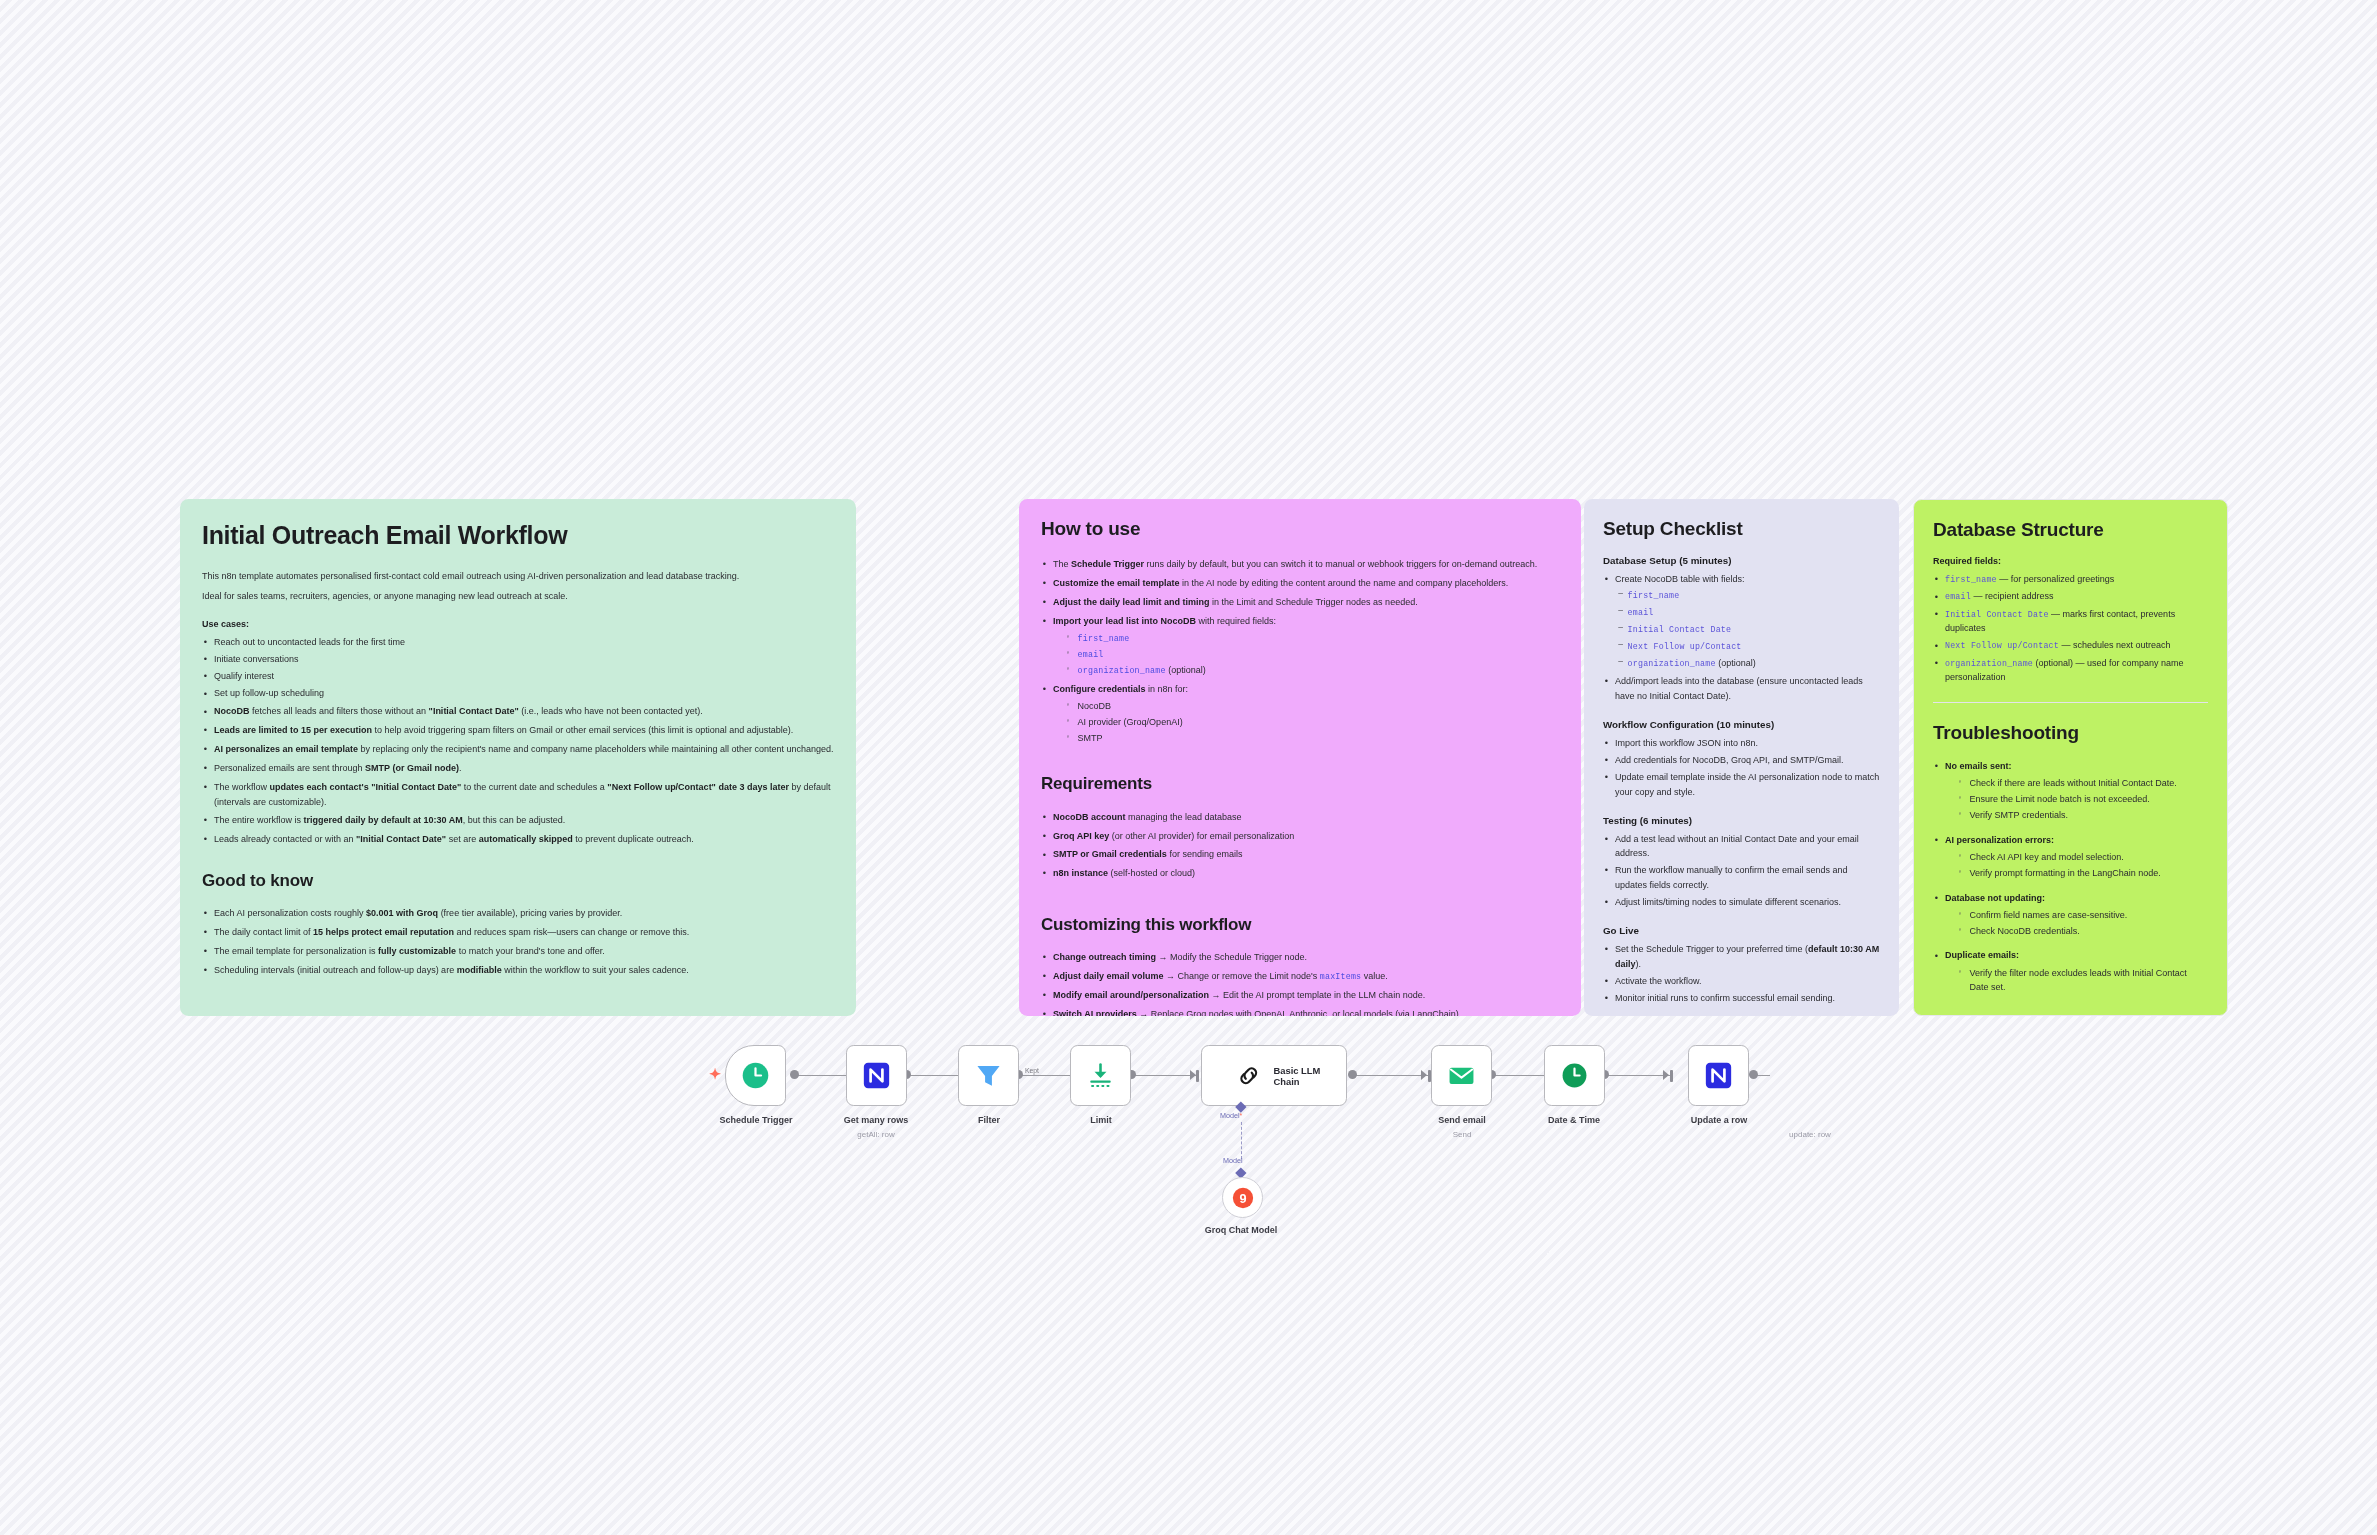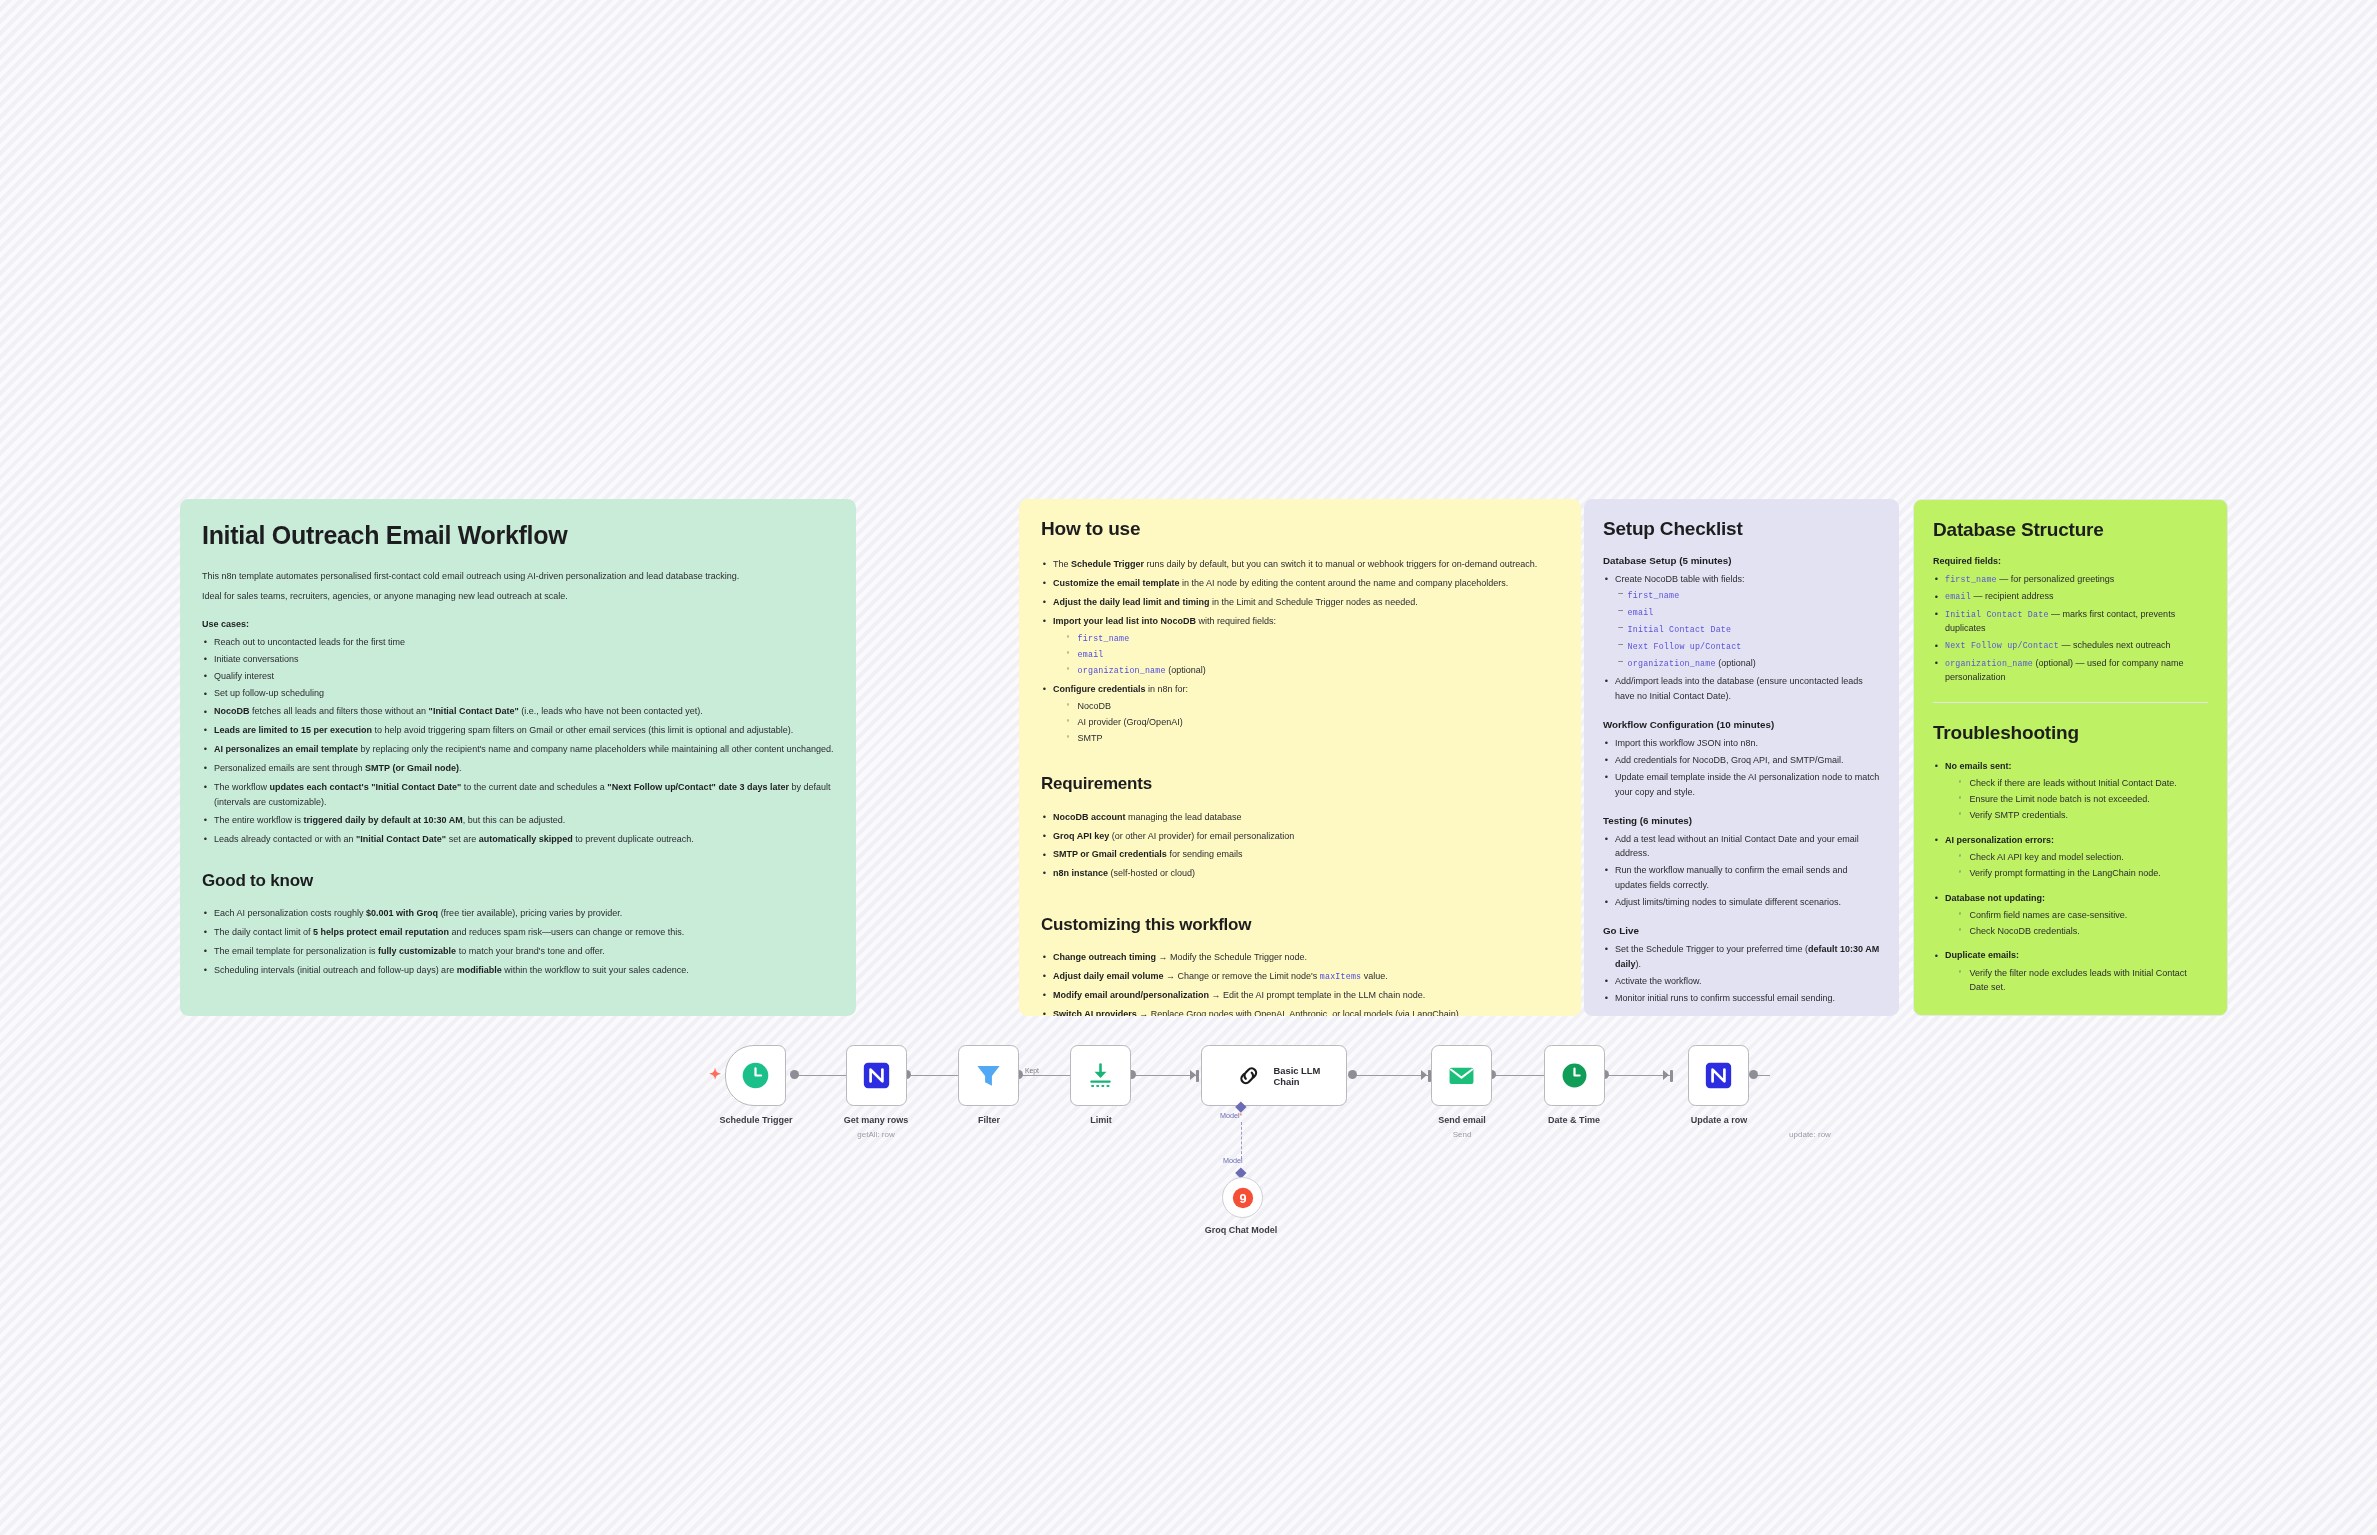--- a/index.html
+++ b/index.html
@@ -23,21 +23,21 @@
   .canvas { position: absolute; inset: 0; }
 
   
   .note {
     position: absolute;
     border-radius: 8.5px;
     box-sizing: border-box;
     overflow: hidden;
   }
   .note.green  { background: #c9ecd9; }
-  .note.blue   { background: #fef9c3; }
+  .note.blue   { background: #f0abfc; }
   .note.purple { background: #e2e2f2; }
   .note.white  { background: #bef264; border: 0.9px solid #e6e6ee; }
 
   .note-inner { padding: 19px 22px 8.5px 22px; }
 
   h1.note-h1 {
     font-size: 25px; font-weight: 700; color: #1d1d20;
     margin: 3.4px 0 19px 0; letter-spacing: -0.3px;
   }
   h2.note-h2 {
@@ -204,21 +204,21 @@
         <li><b>AI personalizes an email template</b> by replacing only the recipient's name and company name placeholders while maintaining all other content unchanged.</li>
         <li>Personalized emails are sent through <b>SMTP (or Gmail node)</b>.</li>
         <li>The workflow <b>updates each contact's "Initial Contact Date"</b> to the current date and schedules a <b>"Next Follow up/Contact" date 3 days later</b> by default (intervals are customizable).</li>
         <li>The entire workflow is <b>triggered daily by default at 10:30 AM</b>, but this can be adjusted.</li>
         <li>Leads already contacted or with an <b>"Initial Contact Date"</b> set are <b>automatically skipped</b> to prevent duplicate outreach.</li>
       </ul>
 
       <h3 class="note-h3">Good to know</h3>
       <ul class="note-ul">
         <li>Each AI personalization costs roughly <b>$0.001 with Groq</b> (free tier available), pricing varies by provider.</li>
-        <li>The daily contact limit of <b>5 helps protect email reputation</b> and reduces spam risk—users can change or remove this.</li>
+        <li>The daily contact limit of <b>15 helps protect email reputation</b> and reduces spam risk—users can change or remove this.</li>
         <li>The email template for personalization is <b>fully customizable</b> to match your brand's tone and offer.</li>
         <li>Scheduling intervals (initial outreach and follow-up days) are <b>modifiable</b> within the workflow to suit your sales cadence.</li>
       </ul>
 
     </div>
   </div>
 
   <div class="note blue" style="left:1019px; top:499px; width:562px; height:517px;">
     <div class="note-inner">
       <h2 class="note-h2">How to use</h2>

